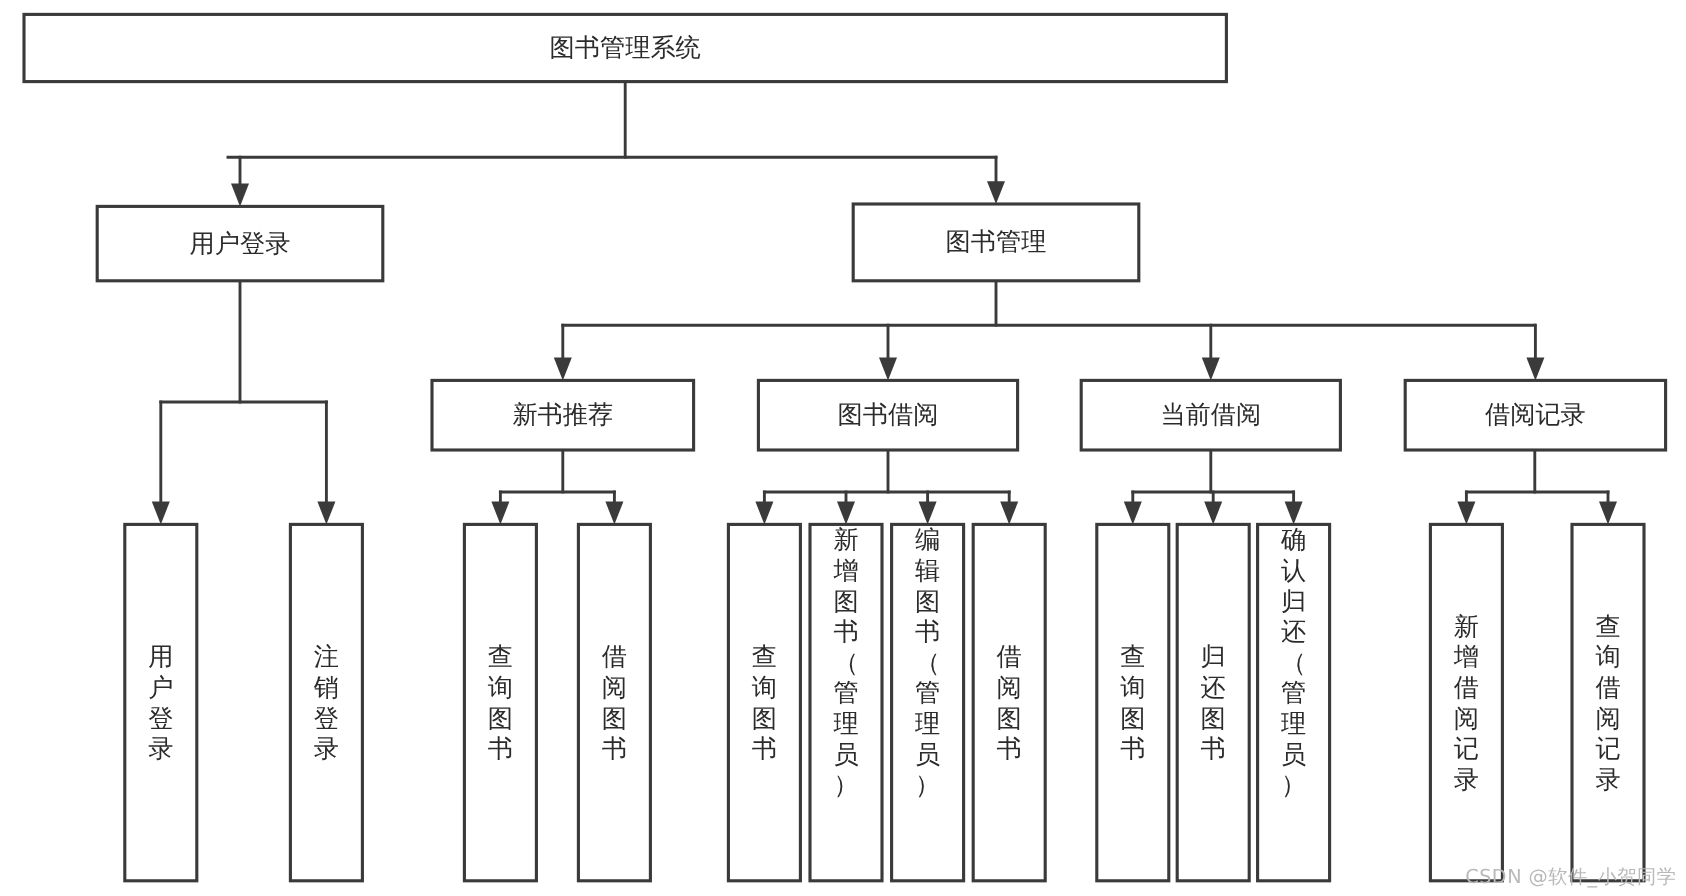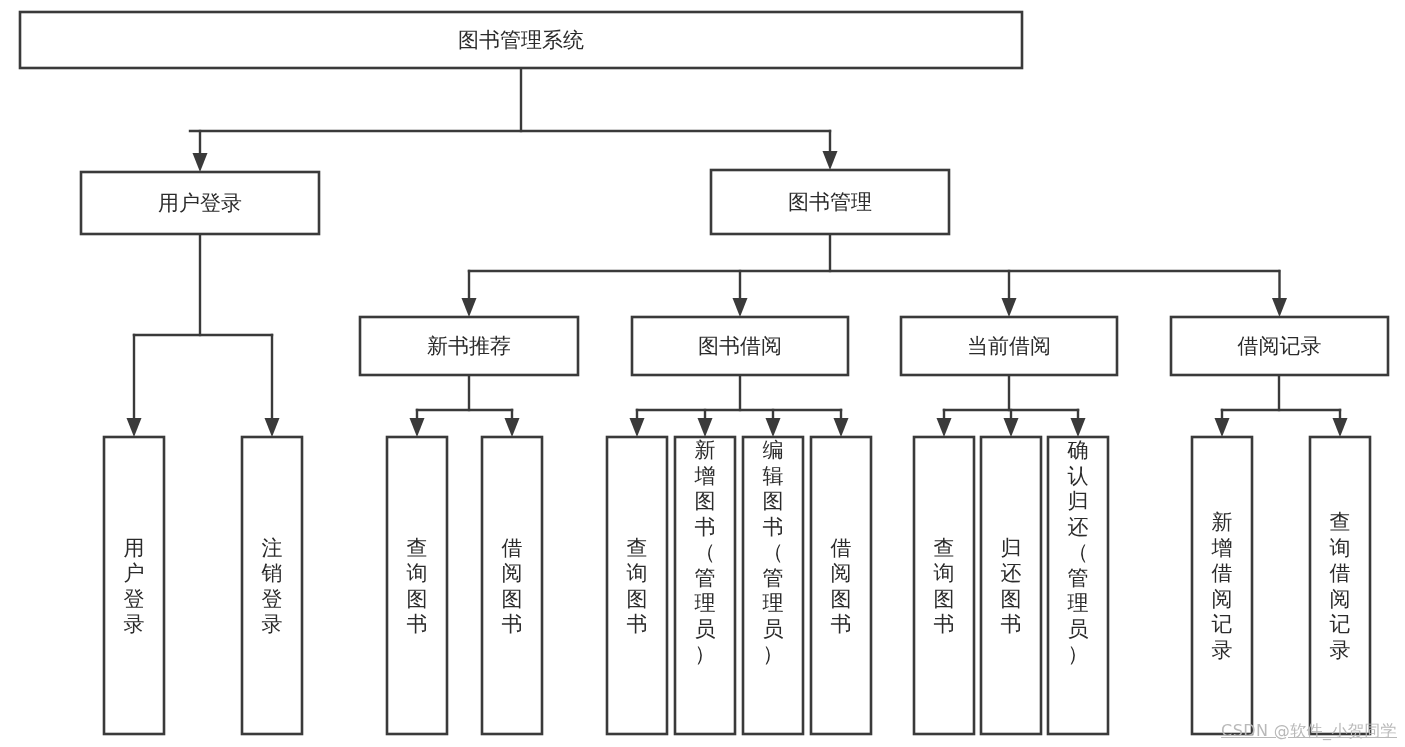--- a/index.html
+++ b/index.html
@@ -56,21 +56,20 @@
   }
   .watermark {
     position: absolute;
     right: 8px;
     bottom: 5px;
     font-family: "DejaVu Sans", "Liberation Sans", sans-serif;
     font-size: 16px;
     color: #b9b9b9;
     white-space: nowrap;
     letter-spacing: 0.4px;
-    text-decoration: underline;
   }
 </style>
 </head>
 <body>
 
 <div id="diagram-root">
   <svg class="flowchart" viewBox="0 0 1405 747">
     <g id="connector-layer">
         <line x1="521" y1="68" x2="521" y2="131" class="connector"></line>
         <line x1="190" y1="131" x2="830" y2="131" class="connector"></line>

